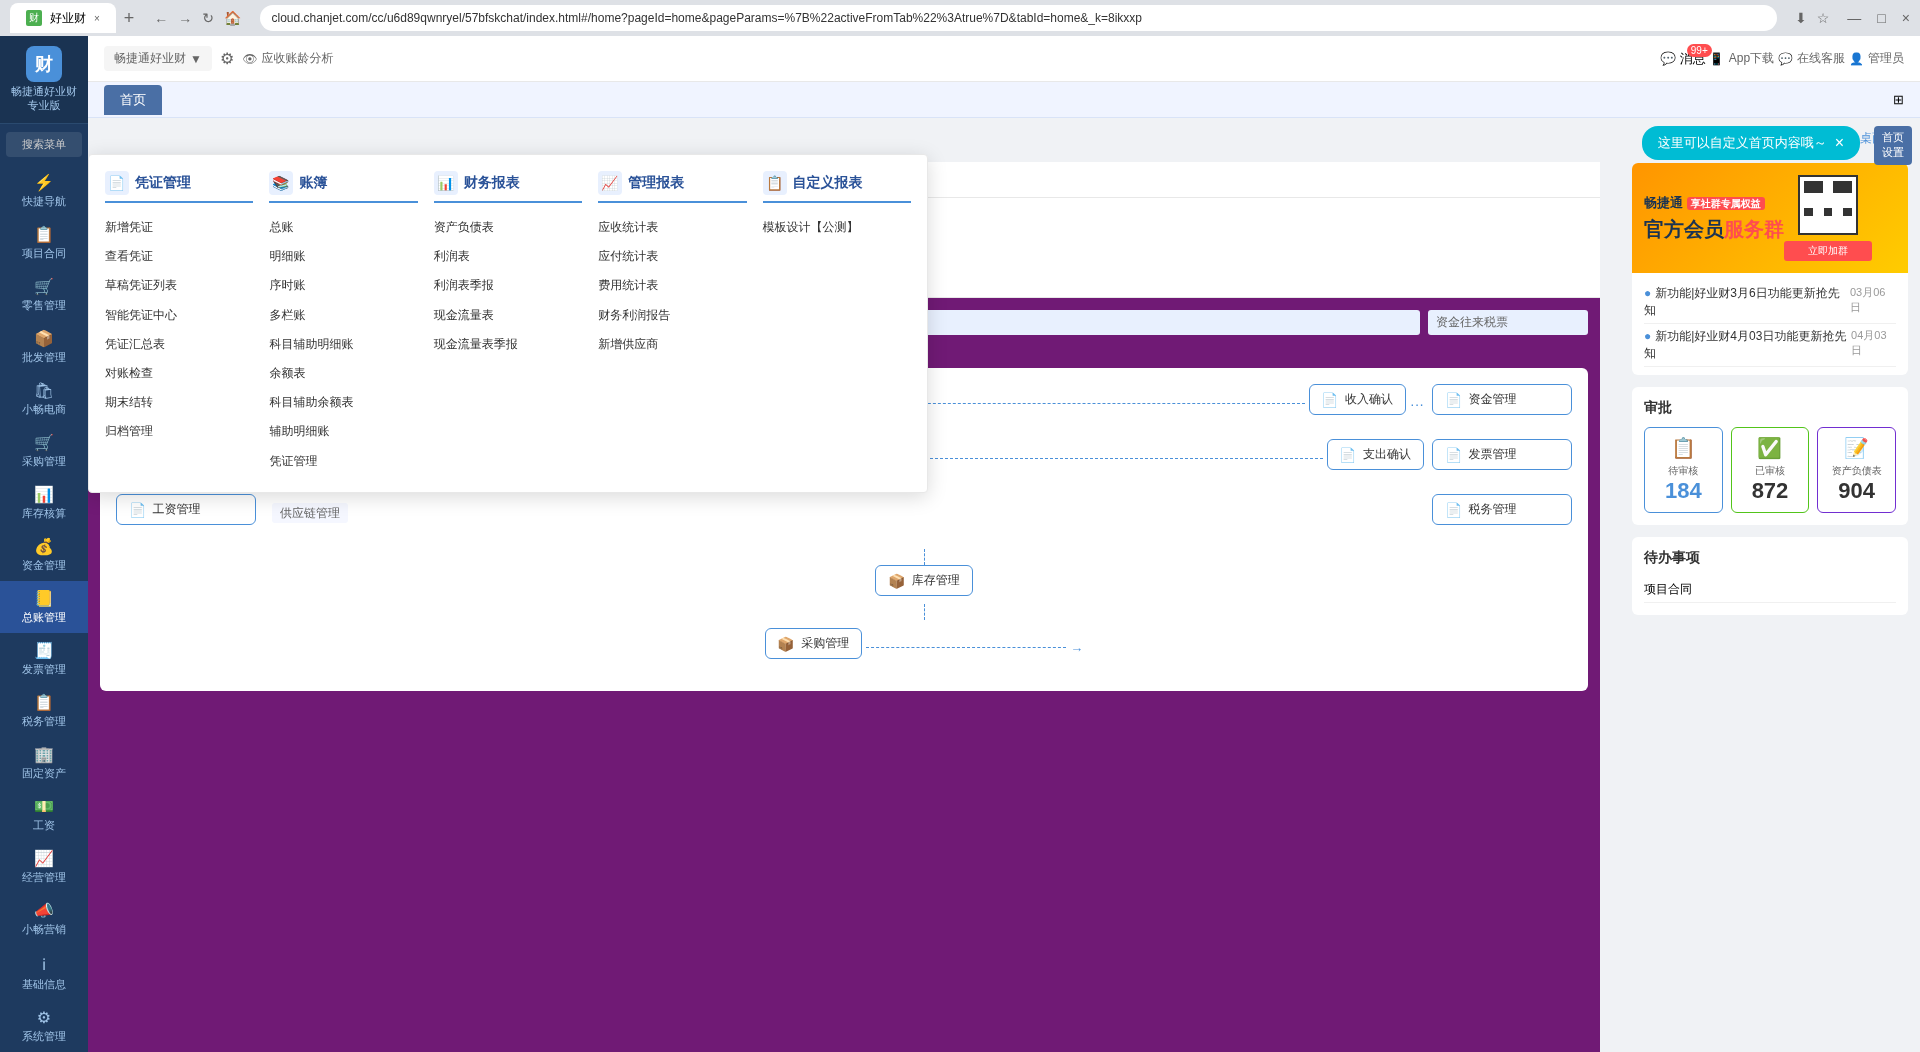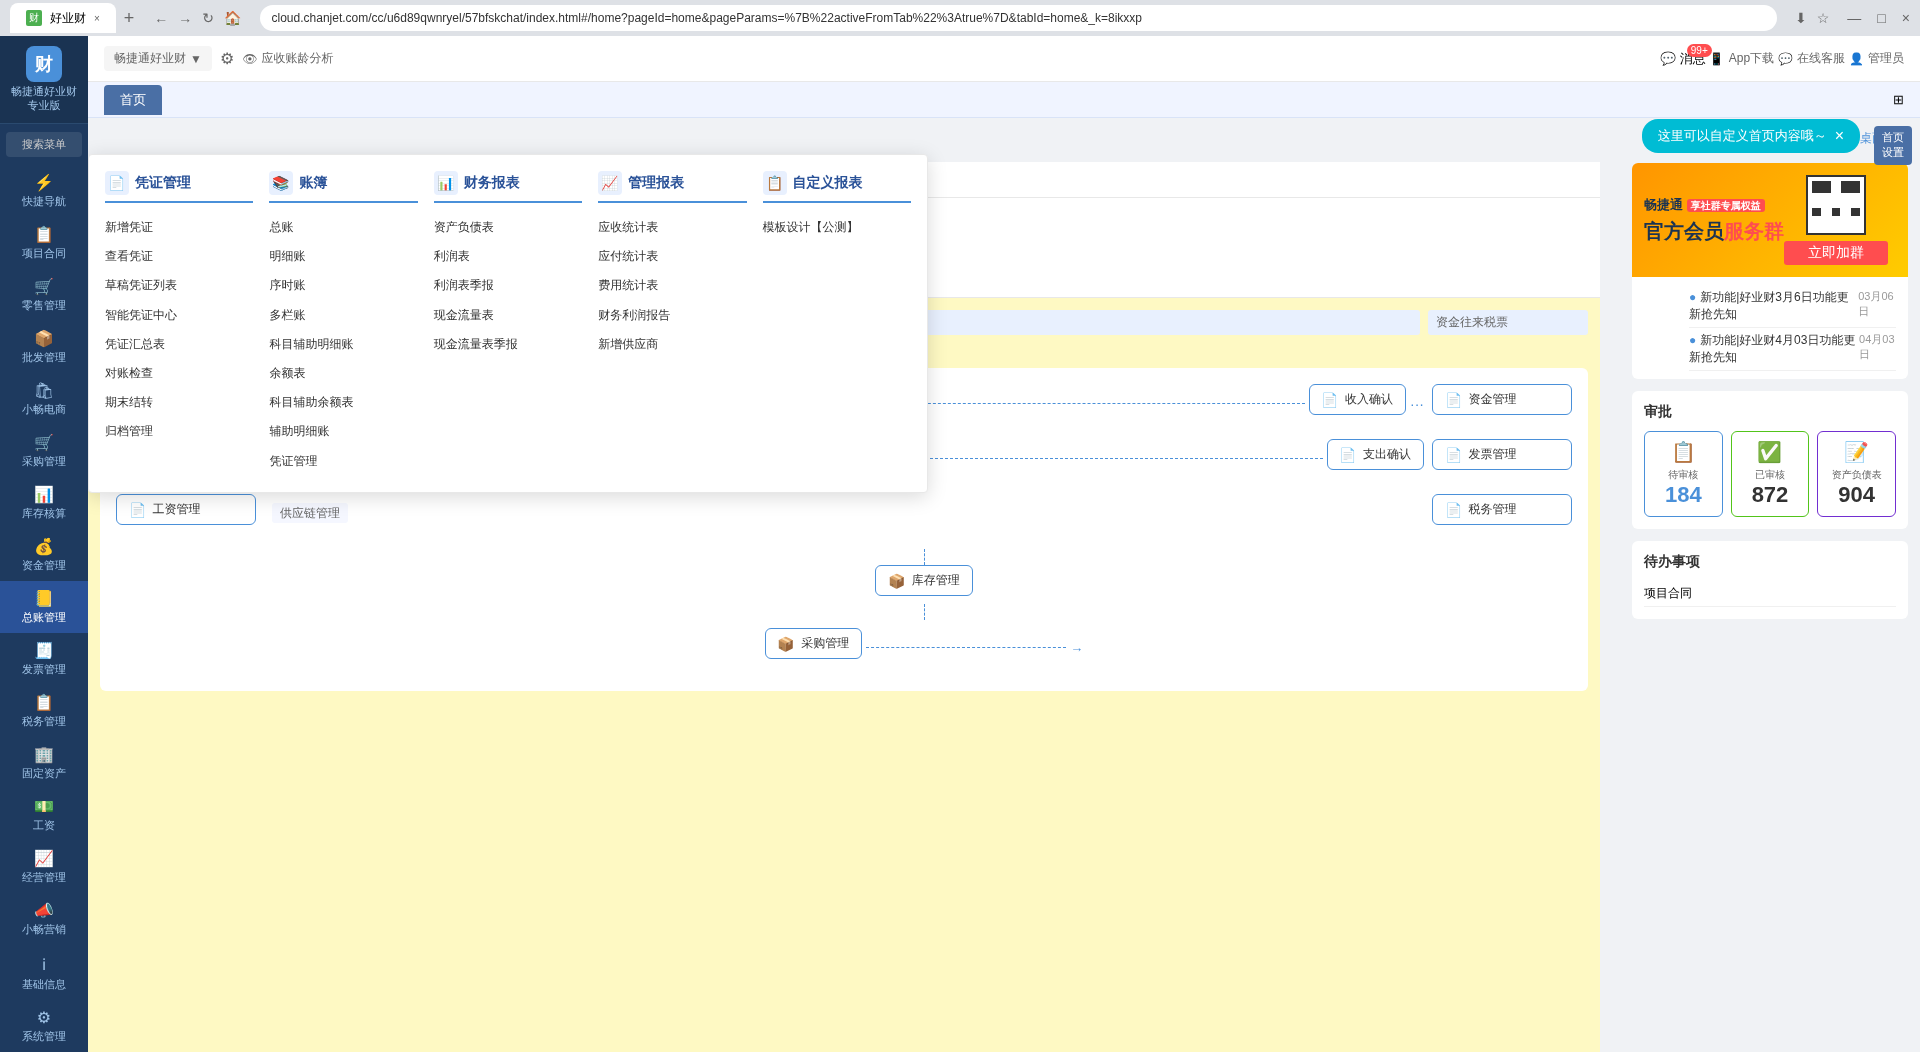--- a/index.html
+++ b/index.html
@@ -65,38 +65,38 @@
     .step-num { width: 18px; height: 18px; border-radius: 50%; background: #4a90d9; color: white; display: flex; align-items: center; justify-content: center; font-size: 10px; font-weight: bold; }
     .step-arrow { color: #ccc; }
     .icon-item { display: flex; flex-direction: column; align-items: center; gap: 4px; min-width: 80px; cursor: pointer; }
     .icon-box { width: 60px; height: 60px; border-radius: 8px; background: #f5f5f5; display: flex; align-items: center; justify-content: center; font-size: 22px; color: #999; border: 1px solid #e8e8e8; position: relative; }
     .icon-box.settings-icon { background: #f5f5f5; color: #666; }
     .icon-label { font-size: 11px; color: #666; text-align: center; }
     .wf-box { border: 1px solid #4a90d9; border-radius: 6px; padding: 6px 12px; display: flex; align-items: center; gap: 6px; font-size: 12px; color: #333; background: white; cursor: pointer; margin-bottom: 8px; }
     .wf-box .wf-icon { font-size: 14px; color: #4a90d9; }
     .panel-card { background: white; border-radius: 6px; padding: 12px; }
     .panel-title { font-size: 14px; font-weight: bold; color: #333; margin-bottom: 10px; }
-    .news-item { font-size: 12px; color: #333; padding: 4px 0; display: flex; justify-content: space-between; border-bottom: 1px solid #f0f0f0; margin-left: 45px; }
+    .news-item { font-size: 12px; color: #333; padding: 4px 0; display: flex; justify-content: space-between; border-bottom: 1px solid #f0f0f0; }
     .news-date { color: #999; font-size: 11px; }
     .news-dot { color: #4a90d9; margin-right: 4px; }
     .approval-grid { display: grid; grid-template-columns: repeat(3, 1fr); gap: 8px; }
     .approval-item { text-align: center; border: 1px solid #e8e8e8; border-radius: 6px; padding: 8px; }
     .approval-icon { font-size: 20px; margin-bottom: 4px; }
     .approval-label { font-size: 10px; color: #666; }
     .approval-count { font-size: 22px; font-weight: bold; color: #333; }
     .approval-item.blue { border-color: #4a90d9; }
     .approval-item.blue .approval-count { color: #4a90d9; }
     .approval-item.green { border-color: #52c41a; }
     .approval-item.green .approval-icon { color: #52c41a; }
     .approval-item.purple { border-color: #722ed1; }
     .approval-item.purple .approval-icon { color: #722ed1; }
     .todo-item { font-size: 12px; padding: 4px 0; display: flex; justify-content: space-between; border-bottom: 1px solid #f0f0f0; }
 
     
-    .customize-tooltip { position: absolute; top: 1px; right: 60px; background: #00bcd4; color: white; border-radius: 16px; padding: 8px 16px; font-size: 13px; display: flex; align-items: center; gap: 8px; z-index: 50; }
+    .customize-tooltip { position: absolute; top: 8px; right: 60px; background: #00bcd4; color: white; border-radius: 16px; padding: 8px 16px; font-size: 13px; display: flex; align-items: center; gap: 8px; z-index: 50; }
     .customize-tooltip .close-x { cursor: pointer; font-size: 16px; }
   </style>
 </head>
 <body>
 
 <div class="browser-chrome">
   <div class="browser-tabs">
     <div class="browser-tab">
       <div class="favicon">财</div>
       <span>好业财</span>
@@ -332,21 +332,21 @@
           <span class="icon-label">暂无</span>
         </div>
         <div class="icon-item">
           <div class="icon-box settings-icon">
             <span style="font-size: 28px; color: #666;">⚙</span>
           </div>
           <span class="icon-label">设置</span>
         </div>
       </div>
 
-      <div style="position: absolute; top: 180px; left: 0; right: 320px; bottom: 0; overflow: auto; background: #fef9c3; padding: 12px;">
+      <div style="position: absolute; top: 180px; left: 0; right: 320px; bottom: 0; overflow: auto; background: #701a75; padding: 12px;">
 
         <div style="display: flex; gap: 0; margin-bottom: 8px;">
           <div style="width: 160px; font-size: 12px; color: #666; background: #e8f0fe; padding: 4px 8px; border-radius: 3px; margin-right: 8px;">财务管理</div>
           <div style="flex: 1; font-size: 12px; color: #666; background: #e8f0fe; padding: 4px 8px; border-radius: 3px; margin-right: 8px;">项目管理</div>
           <div style="width: 160px; font-size: 12px; color: #666; background: #e8f0fe; padding: 4px 8px; border-radius: 3px;">资金往来税票</div>
         </div>
 
         <div style="text-align: center; margin-bottom: 8px;">
           <span style="color: #4a90d9; font-size: 12px; cursor: pointer;">去设置流程 &gt;</span>
         </div>
@@ -476,21 +476,21 @@
 
                 <div style="grid-column: span 2; background: #333; height: 12px;"></div>
                 <div style="background: white; height: 12px;"></div>
                 <div style="grid-column: span 2; background: #333; height: 12px;"></div>
                 <div style="background: #333; height: 8px;"></div>
                 <div style="background: white; height: 8px;"></div>
                 <div style="background: #333; height: 8px;"></div>
                 <div style="background: white; height: 8px;"></div>
                 <div style="background: #333; height: 8px;"></div>
               </div>
-              <button style="background: #ff4d4f; color: white; border: none; padding: 3px 24px; border-radius: 3px; font-size: 14px; cursor: pointer;">立即加群</button>
+              <button style="background: #ff4d4f; color: white; border: none; padding: 3px 24px; border-radius: 3px; font-size: 10px; cursor: pointer;">立即加群</button>
             </div>
           </div>
 
           <div style="padding: 8px 12px;">
             <div class="news-item">
               <span><span class="news-dot">●</span><span>新功能|好业财3月6日功能更新抢先知</span></span>
               <span class="news-date">03月06日</span>
             </div>
             <div class="news-item">
               <span><span class="news-dot">●</span><span>新功能|好业财4月03日功能更新抢先知</span></span>

